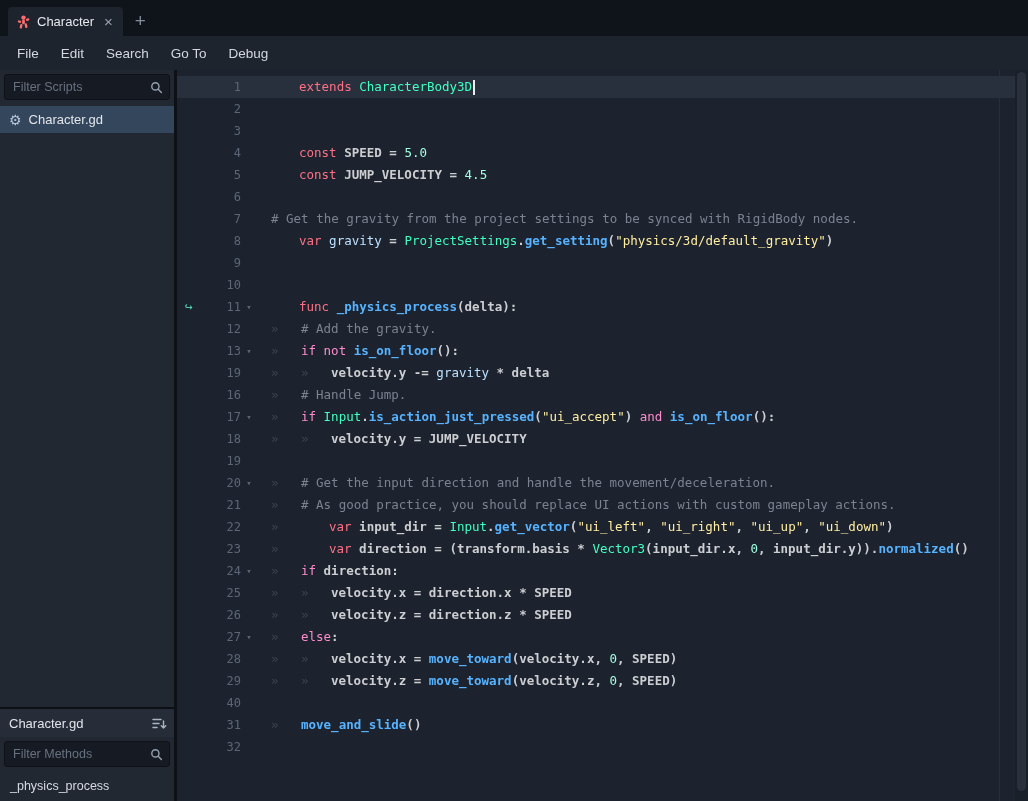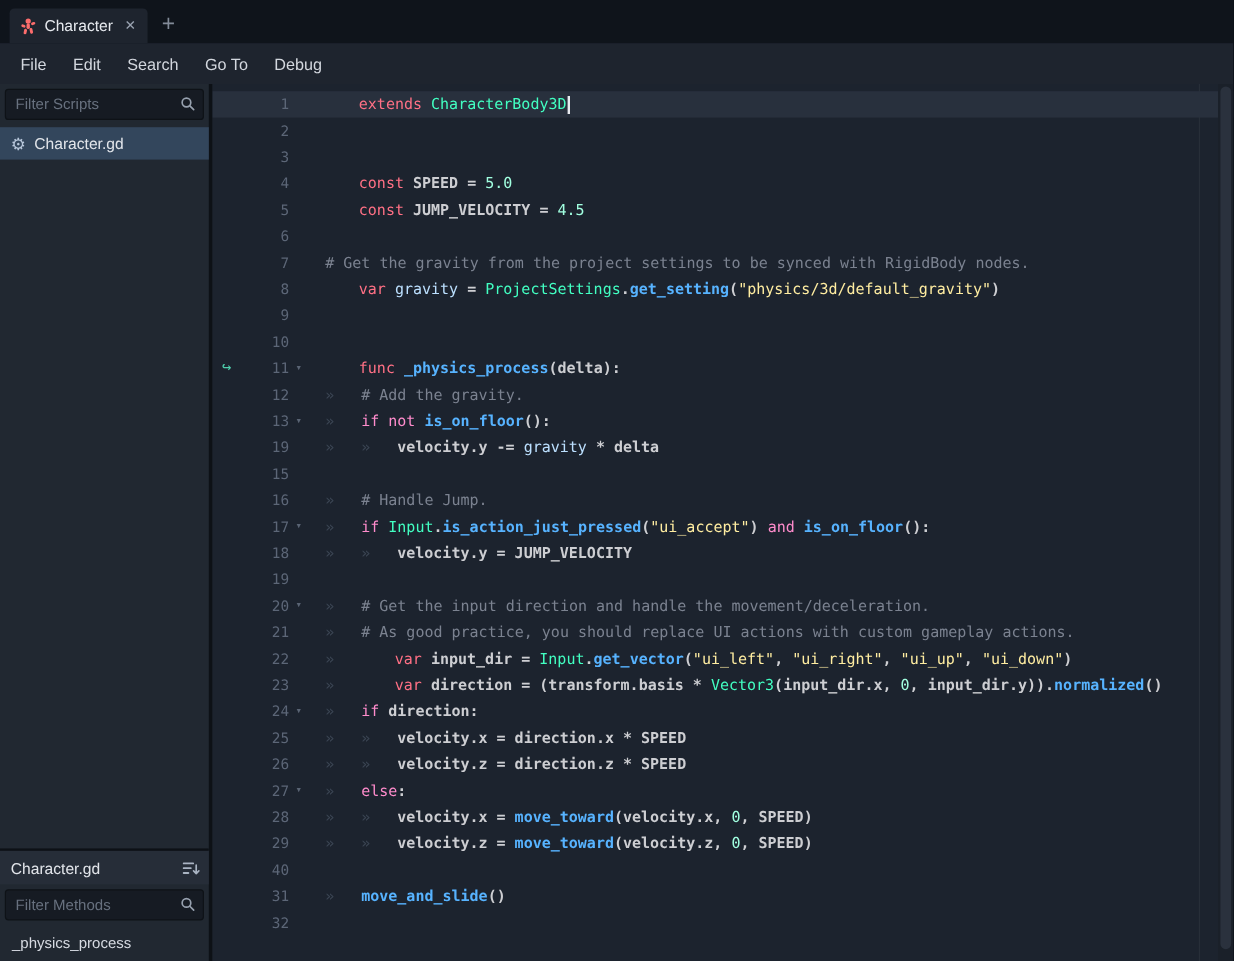--- a/index.html
+++ b/index.html
@@ -156,21 +156,20 @@
           <div class="code-line"><span class="g-conn"></span><span class="g-num">5</span><span class="g-fold"></span><span class="g-code"><span class="tk-kw">const</span><span class="tk-txt"> JUMP_VELOCITY = </span><span class="tk-num">4.5</span></span></div>
           <div class="code-line"><span class="g-conn"></span><span class="g-num">6</span><span class="g-fold"></span><span class="g-code"></span></div>
           <div class="code-line"><span class="g-conn"></span><span class="g-num">7</span><span class="g-fold"></span><span class="g-code"><span class="tk-cmt"># Get the gravity from the project settings to be synced with RigidBody nodes.</span></span></div>
           <div class="code-line"><span class="g-conn"></span><span class="g-num">8</span><span class="g-fold"></span><span class="g-code"><span class="tk-kw">var</span><span class="tk-txt"> </span><span class="tk-mem">gravity</span><span class="tk-txt"> = </span><span class="tk-type">ProjectSettings</span><span class="tk-txt">.</span><span class="tk-fn">get_setting</span><span class="tk-txt">(</span><span class="tk-str">"physics/3d/default_gravity"</span><span class="tk-txt">)</span></span></div>
           <div class="code-line"><span class="g-conn"></span><span class="g-num">9</span><span class="g-fold"></span><span class="g-code"></span></div>
           <div class="code-line"><span class="g-conn"></span><span class="g-num">10</span><span class="g-fold"></span><span class="g-code"></span></div>
           <div class="code-line"><span class="g-conn">↪</span><span class="g-num">11</span><span class="g-fold">▾</span><span class="g-code"><span class="tk-kw">func</span><span class="tk-txt"> </span><span class="tk-fn">_physics_process</span><span class="tk-txt">(delta):</span></span></div>
           <div class="code-line"><span class="g-conn"></span><span class="g-num">12</span><span class="g-fold"></span><span class="g-code"><span class="tk-tab">»</span><span class="tk-cmt"># Add the gravity.</span></span></div>
           <div class="code-line"><span class="g-conn"></span><span class="g-num">13</span><span class="g-fold">▾</span><span class="g-code"><span class="tk-tab">»</span><span class="tk-cf">if</span><span class="tk-txt"> </span><span class="tk-cf">not</span><span class="tk-txt"> </span><span class="tk-fn">is_on_floor</span><span class="tk-txt">():</span></span></div>
           <div class="code-line"><span class="g-conn"></span><span class="g-num">19</span><span class="g-fold"></span><span class="g-code"><span class="tk-tab">»</span><span class="tk-tab">»</span><span class="tk-txt">velocity.y -= </span><span class="tk-mem">gravity</span><span class="tk-txt"> * delta</span></span></div>
-          <div class="code-line"><span class="g-conn"></span><span class="g-num">15</span><span class="g-fold"></span><span class="g-code"></span></div>
           <div class="code-line"><span class="g-conn"></span><span class="g-num">16</span><span class="g-fold"></span><span class="g-code"><span class="tk-tab">»</span><span class="tk-cmt"># Handle Jump.</span></span></div>
           <div class="code-line"><span class="g-conn"></span><span class="g-num">17</span><span class="g-fold">▾</span><span class="g-code"><span class="tk-tab">»</span><span class="tk-cf">if</span><span class="tk-txt"> </span><span class="tk-type">Input</span><span class="tk-txt">.</span><span class="tk-fn">is_action_just_pressed</span><span class="tk-txt">(</span><span class="tk-str">"ui_accept"</span><span class="tk-txt">) </span><span class="tk-cf">and</span><span class="tk-txt"> </span><span class="tk-fn">is_on_floor</span><span class="tk-txt">():</span></span></div>
           <div class="code-line"><span class="g-conn"></span><span class="g-num">18</span><span class="g-fold"></span><span class="g-code"><span class="tk-tab">»</span><span class="tk-tab">»</span><span class="tk-txt">velocity.y = JUMP_VELOCITY</span></span></div>
           <div class="code-line"><span class="g-conn"></span><span class="g-num">19</span><span class="g-fold"></span><span class="g-code"></span></div>
           <div class="code-line"><span class="g-conn"></span><span class="g-num">20</span><span class="g-fold">▾</span><span class="g-code"><span class="tk-tab">»</span><span class="tk-cmt"># Get the input direction and handle the movement/deceleration.</span></span></div>
           <div class="code-line"><span class="g-conn"></span><span class="g-num">21</span><span class="g-fold"></span><span class="g-code"><span class="tk-tab">»</span><span class="tk-cmt"># As good practice, you should replace UI actions with custom gameplay actions.</span></span></div>
           <div class="code-line"><span class="g-conn"></span><span class="g-num">22</span><span class="g-fold"></span><span class="g-code"><span class="tk-tab">»</span><span class="tk-kw">var</span><span class="tk-txt"> input_dir = </span><span class="tk-type">Input</span><span class="tk-txt">.</span><span class="tk-fn">get_vector</span><span class="tk-txt">(</span><span class="tk-str">"ui_left"</span><span class="tk-txt">, </span><span class="tk-str">"ui_right"</span><span class="tk-txt">, </span><span class="tk-str">"ui_up"</span><span class="tk-txt">, </span><span class="tk-str">"ui_down"</span><span class="tk-txt">)</span></span></div>
           <div class="code-line"><span class="g-conn"></span><span class="g-num">23</span><span class="g-fold"></span><span class="g-code"><span class="tk-tab">»</span><span class="tk-kw">var</span><span class="tk-txt"> direction = (transform.basis * </span><span class="tk-type">Vector3</span><span class="tk-txt">(input_dir.x, </span><span class="tk-num">0</span><span class="tk-txt">, input_dir.y)).</span><span class="tk-fn">normalized</span><span class="tk-txt">()</span></span></div>
           <div class="code-line"><span class="g-conn"></span><span class="g-num">24</span><span class="g-fold">▾</span><span class="g-code"><span class="tk-tab">»</span><span class="tk-cf">if</span><span class="tk-txt"> direction:</span></span></div>
           <div class="code-line"><span class="g-conn"></span><span class="g-num">25</span><span class="g-fold"></span><span class="g-code"><span class="tk-tab">»</span><span class="tk-tab">»</span><span class="tk-txt">velocity.x = direction.x * SPEED</span></span></div>

